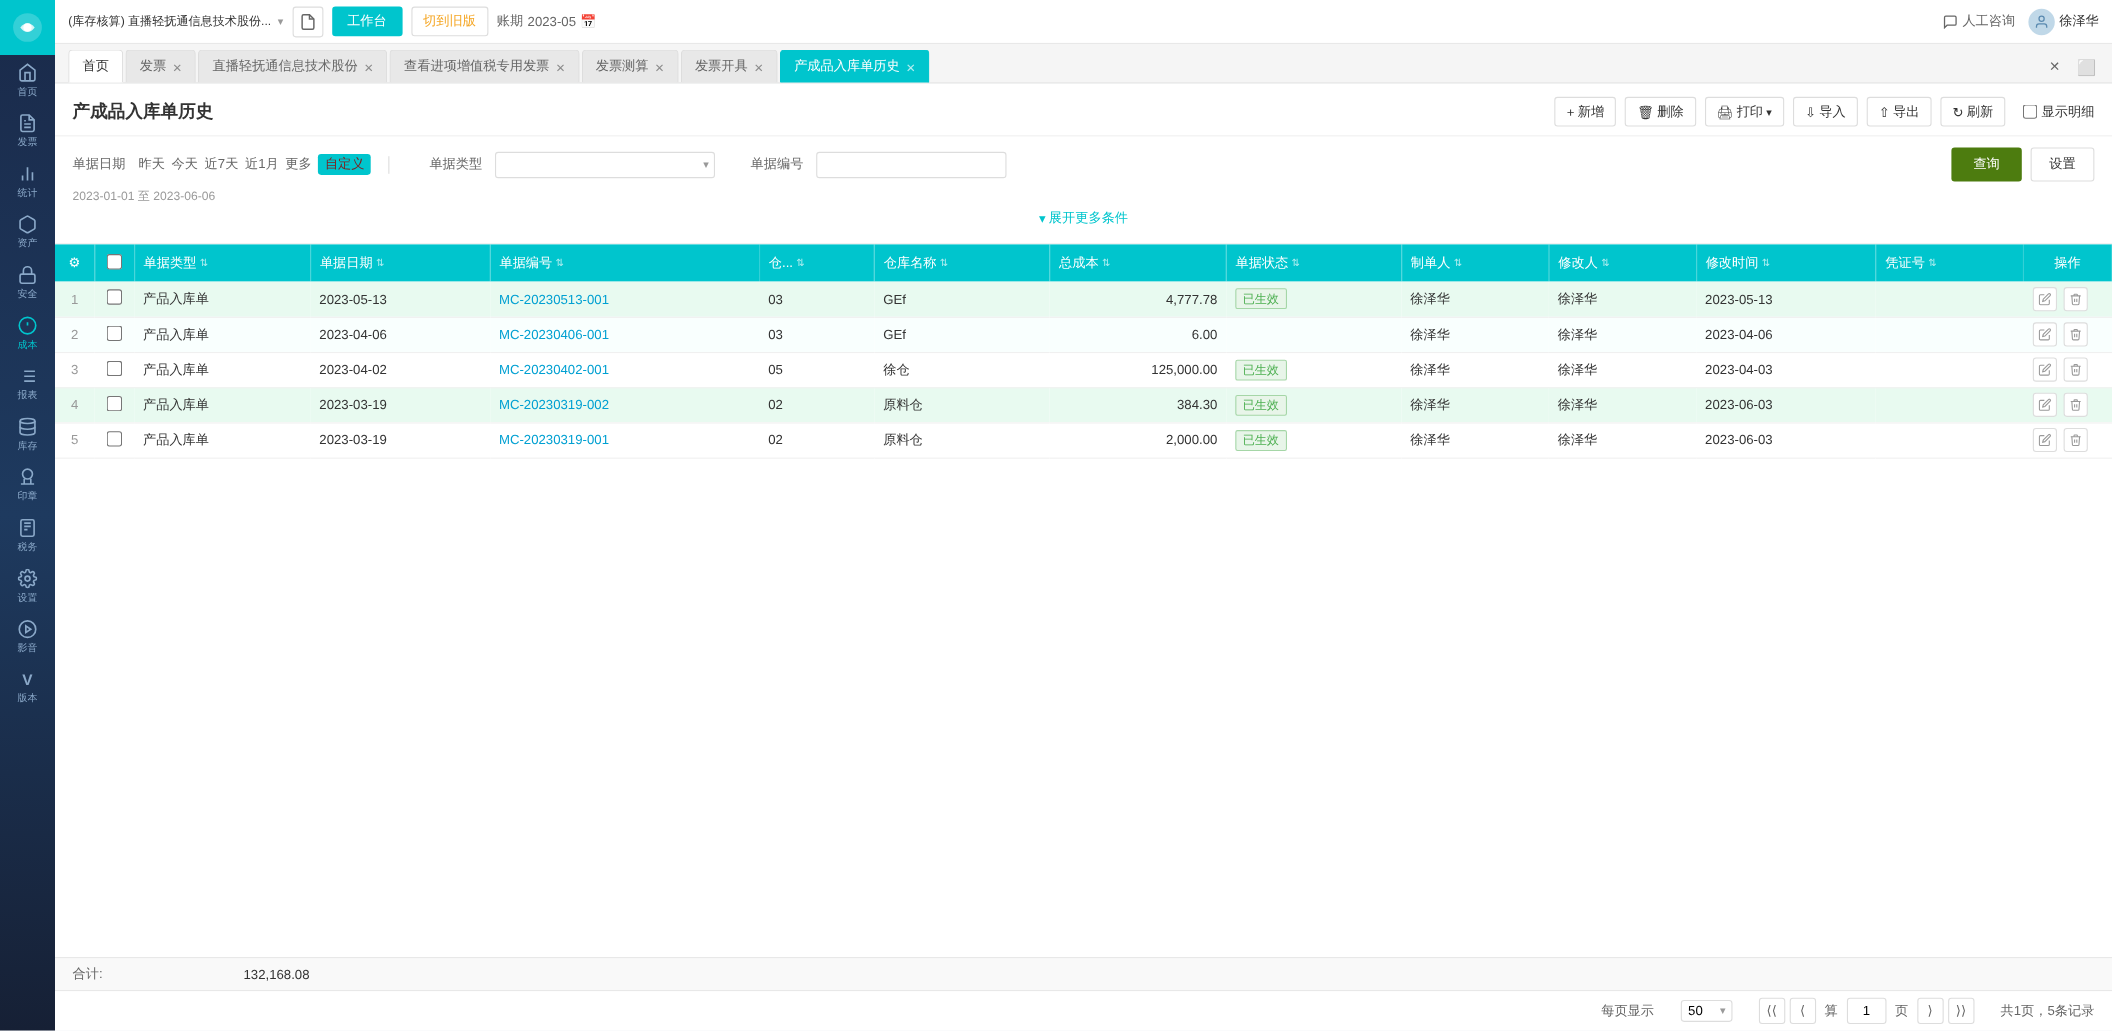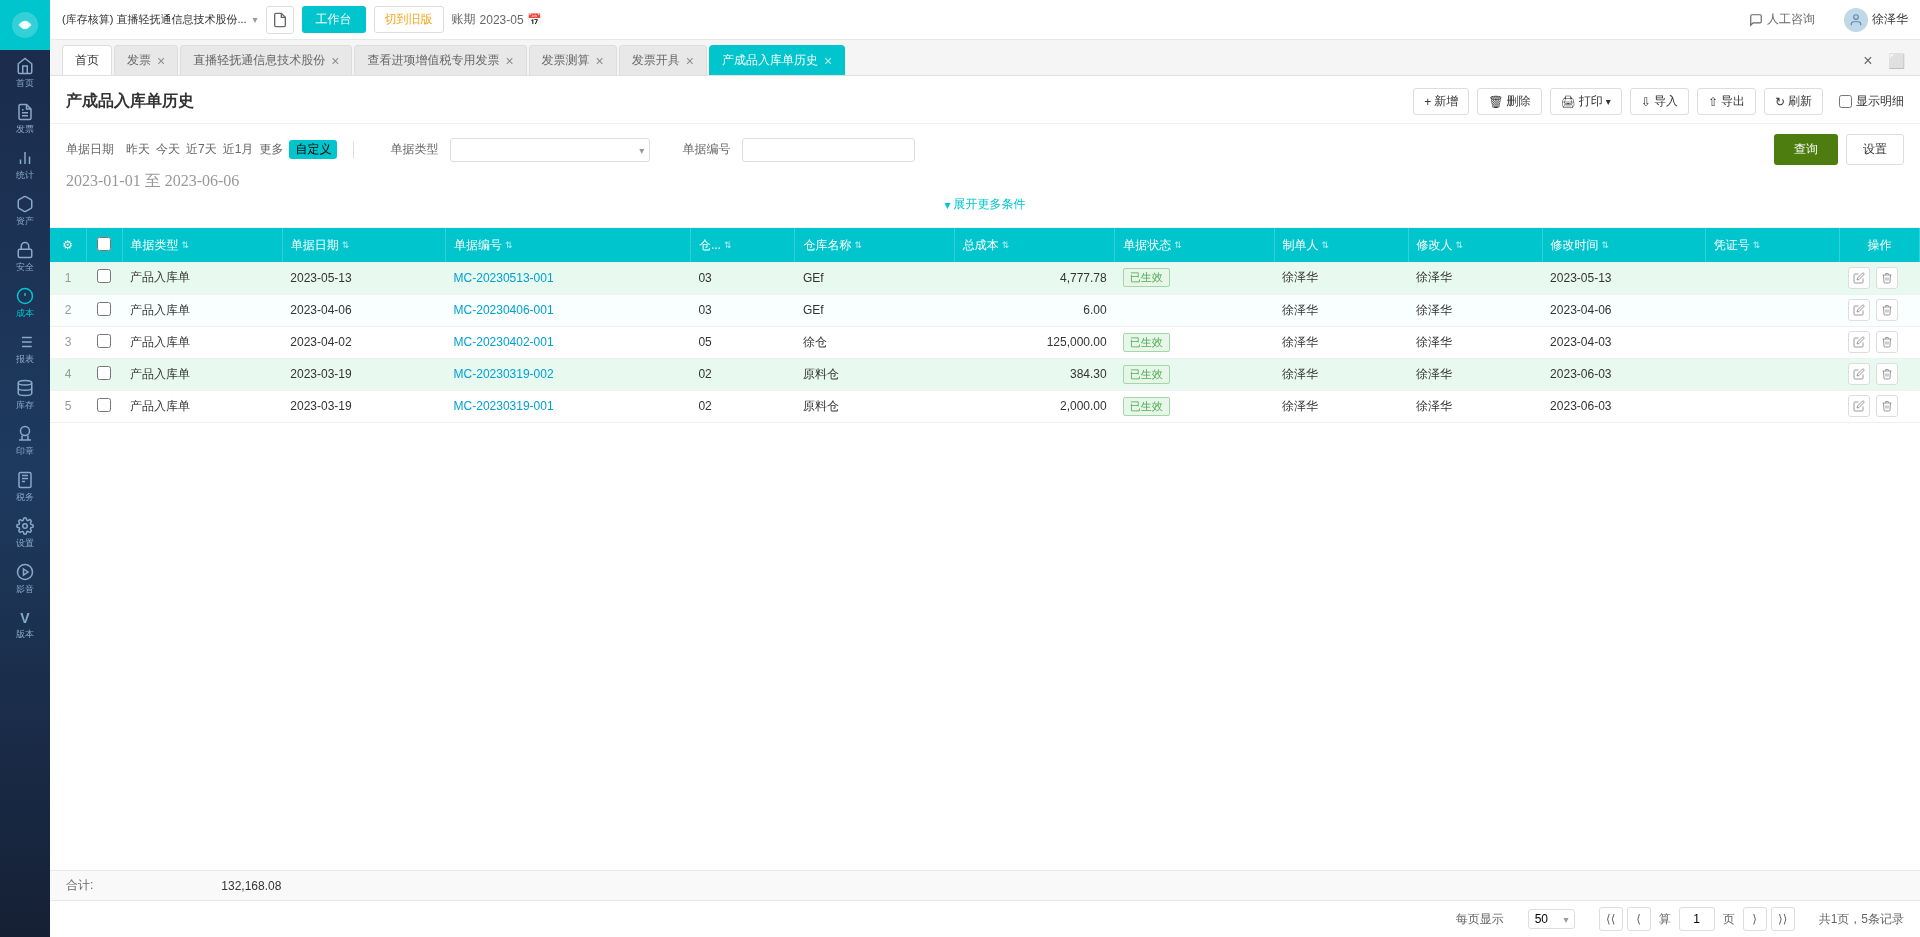--- a/index.html
+++ b/index.html
@@ -22,21 +22,21 @@
 
     
     .top-bar { height: 40px; background: #fff; display: flex; align-items: center; padding: 0 12px; border-bottom: 1px solid #e8e8e8; flex-shrink: 0; gap: 8px; }
     .company-selector { display: flex; align-items: center; gap: 6px; font-size: 12px; color: #333; cursor: pointer; max-width: 260px; }
     .company-name { font-size: 11px; color: #333; white-space: nowrap; overflow: hidden; text-overflow: ellipsis; max-width: 220px; }
     .dropdown-icon { color: #999; font-size: 10px; }
     .doc-icon { width: 28px; height: 28px; border: 1px solid #ddd; border-radius: 3px; display: flex; align-items: center; justify-content: center; cursor: pointer; color: #666; }
     .workbench-btn { background: #00c5cd; color: #fff; border: none; border-radius: 3px; padding: 5px 14px; font-size: 12px; cursor: pointer; }
     .period-btn { background: #fff; border: 1px solid #ddd; border-radius: 3px; padding: 4px 10px; font-size: 12px; cursor: pointer; color: #f5a623; }
     .account-period { font-size: 12px; color: #666; display: flex; align-items: center; gap: 4px; }
-    .top-bar-right { margin-left: auto; display: flex; align-items: center; gap: 29px; }
+    .top-bar-right { margin-left: auto; display: flex; align-items: center; gap: 12px; }
     .service-btn { display: flex; align-items: center; gap: 4px; color: #666; font-size: 12px; cursor: pointer; }
     .user-info { display: flex; align-items: center; gap: 4px; color: #333; font-size: 12px; cursor: pointer; }
     .user-avatar { width: 24px; height: 24px; border-radius: 50%; background: #c0d8e8; display: flex; align-items: center; justify-content: center; font-size: 10px; color: #5a8ab0; }
 
     
     .tab-bar { height: 36px; background: #f5f5f5; display: flex; align-items: flex-end; padding-left: 12px; border-bottom: 1px solid #e0e0e0; flex-shrink: 0; gap: 2px; }
     .tab { height: 30px; padding: 0 12px; display: flex; align-items: center; gap: 6px; background: #e8e8e8; border-radius: 4px 4px 0 0; cursor: pointer; font-size: 12px; color: #666; border: 1px solid #ddd; border-bottom: none; }
     .tab.active { background: #00c5cd; color: #fff; border-color: #00c5cd; }
     .tab-close { font-size: 14px; color: inherit; line-height: 1; opacity: 0.7; }
     .tab-home { background: #fff; color: #333; }
@@ -51,22 +51,22 @@
     .page-title { font-size: 16px; font-weight: bold; color: #333; }
     .page-actions { display: flex; gap: 8px; align-items: center; }
     .action-btn { display: flex; align-items: center; gap: 3px; padding: 4px 10px; border: 1px solid #ddd; background: #fff; border-radius: 3px; cursor: pointer; font-size: 12px; color: #333; }
 
     
     .filter-area { padding: 10px 16px; border-bottom: 1px solid #f0f0f0; flex-shrink: 0; }
     .filter-row { display: flex; align-items: center; gap: 12px; flex-wrap: wrap; }
     .filter-label { font-size: 12px; color: #666; white-space: nowrap; }
     .date-shortcuts { display: flex; gap: 6px; align-items: center; }
     .date-shortcut { font-size: 12px; color: #666; cursor: pointer; }
-    .date-shortcut.active { background: #00c5cd; color: #000000; border-radius: 3px; padding: 1px 6px; }
-    .date-range { font-size: 16px; color: #999; font-family: Liberation Serif, serif; }
+    .date-shortcut.active { background: #00c5cd; color: #7f1d1d; border-radius: 3px; padding: 1px 6px; }
+    .date-range { font-size: 11px; color: #999; }
     .filter-select { border: 1px solid #ddd; border-radius: 3px; padding: 4px 24px 4px 8px; font-size: 12px; color: #333; background: #fff; min-width: 200px; appearance: none; cursor: pointer; position: relative; }
     .select-wrapper { position: relative; display: inline-flex; align-items: center; }
     .select-wrapper::after { content: '▾'; position: absolute; right: 6px; top: 50%; transform: translateY(-50%); font-size: 10px; color: #999; pointer-events: none; }
     .filter-input { border: 1px solid #ddd; border-radius: 3px; padding: 4px 8px; font-size: 12px; min-width: 160px; }
     .expand-filter { color: #00c5cd; cursor: pointer; font-size: 12px; display: flex; align-items: center; gap: 3px; }
     .query-btn { background: #4d7c0f; color: #fff; border: none; border-radius: 3px; padding: 6px 20px; font-size: 12px; cursor: pointer; }
     .settings-btn { background: #fff; color: #333; border: 1px solid #ddd; border-radius: 3px; padding: 6px 16px; font-size: 12px; cursor: pointer; }
     .filter-row2 { margin-top: 6px; display: flex; align-items: center; }
     .filter-expand-row { display: flex; align-items: center; justify-content: center; padding: 4px; }
 

